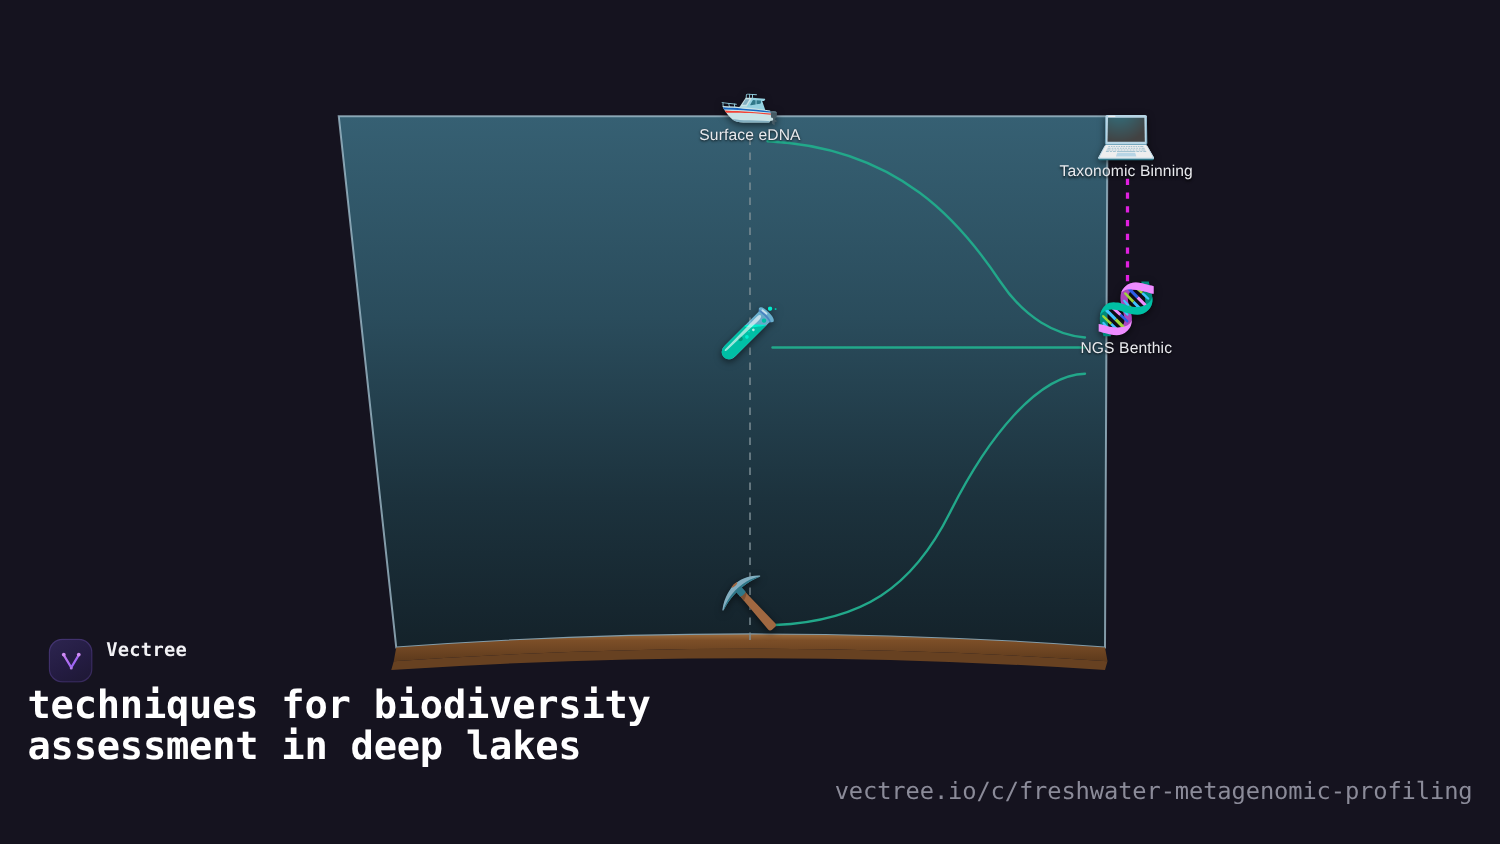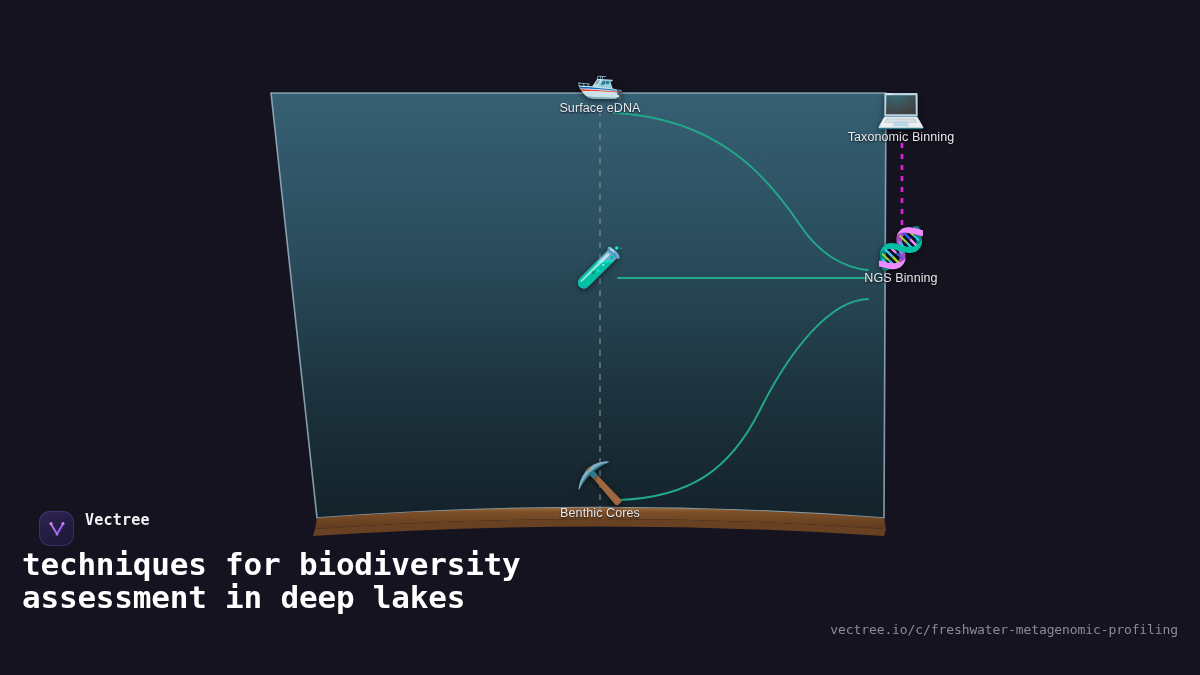--- a/index.html
+++ b/index.html
@@ -54,21 +54,21 @@
     font-weight:700;
     font-size:31px;
     line-height:32.5px;
     color:#ffffff;
     letter-spacing:-.2px;
   }
   #headline span{display:block;}
   #url{
     position:absolute;right:22px;top:622px;
     font-family:"DejaVu Sans Mono","Liberation Mono",monospace;
-    font-size:13px;
+    font-size:19px;
     color:#8b8b99;
     letter-spacing:-.1px;
   }
 </style>
 </head>
 <body>
 
 <div id="stage">
 
   <svg id="scene" viewBox="0 0 1200 675" xmlns="http://www.w3.org/2000/svg">
@@ -124,26 +124,25 @@
     <span class="glyph">💻</span>
     <span class="nlabel">Taxonomic Binning</span>
   </div>
 
   <div class="node" style="left:600px;top:245px;">
     <span class="glyph">🧪</span>
   </div>
 
   <div class="node" style="left:901px;top:226px;">
     <span class="glyph">🧬</span>
-    <span class="nlabel">NGS Binning</span>
+    <span class="nlabel">NGS Benthic</span>
   </div>
 
   <div class="node" style="left:600px;top:461px;">
     <span class="glyph">⛏️</span>
-    <span class="nlabel">Benthic Cores</span>
   </div>
 
   <div id="brand">
     <div id="brandmark">
       <svg width="22" height="22" viewBox="0 0 22 22" xmlns="http://www.w3.org/2000/svg">
         <defs>
           <linearGradient id="vg" x1="0" y1="0" x2="1" y2="1">
             <stop offset="0%" stop-color="#c77bf0"></stop>
             <stop offset="100%" stop-color="#8b5cf6"></stop>
           </linearGradient>

